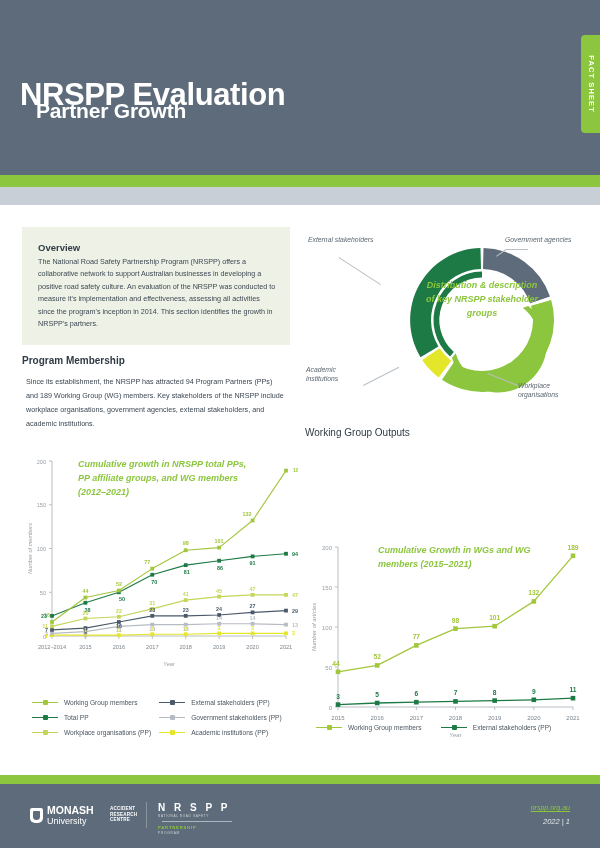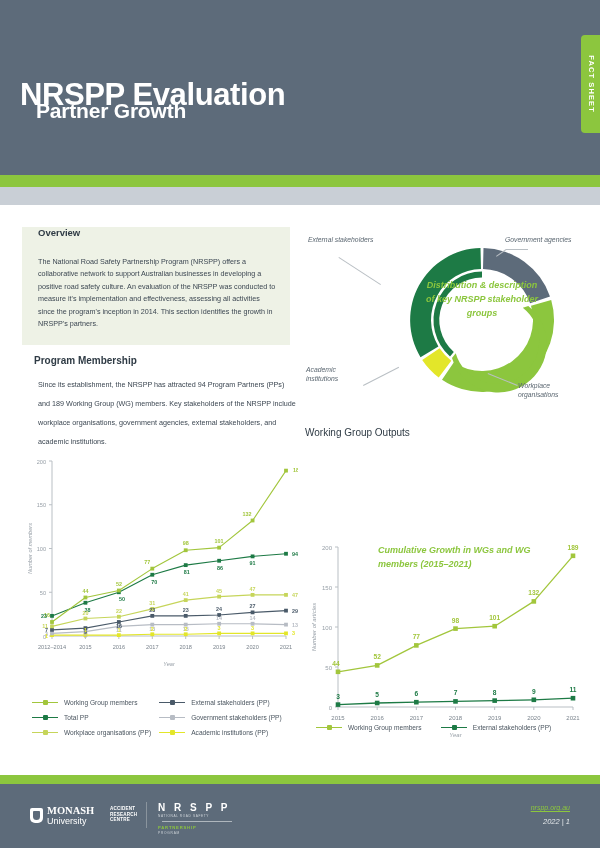--- a/index.html
+++ b/index.html
@@ -37,32 +37,32 @@
 
   
   .sheet{position:absolute;left:0;top:205px;width:600px;height:570px;background:#ffffff;}
 
   
   .overview{
     position:absolute;left:22px;top:22px;width:268px;height:118px;
     background:#eef2e6;
   }
   .overview h3{
-    margin:0;position:absolute;left:16px;top:0;
+    margin:0;position:absolute;left:16px;top:15px;
     font-size:9.5px;font-weight:bold;color:#2f3b45;
   }
   .overview p{
     margin:0;position:absolute;left:16px;top:29px;width:238px;
     font-size:7.2px;line-height:12.4px;color:#3c4752;
   }
 
   
-  .prog{position:absolute;left:34px;top:150px;width:275px;}
+  .prog{position:absolute;left:22px;top:150px;width:275px;}
   .prog h3{margin:0;font-size:10px;font-weight:bold;color:#2f3b45;}
-  .prog p{margin:9px 0 0 4px;width:258px;font-size:7.2px;line-height:19px;color:#3c4752;}
+  .prog p{margin:9px 0 0 4px;width:258px;font-size:7.2px;line-height:14px;color:#3c4752;}
 
   
   .wgo{position:absolute;left:305px;top:222px;width:280px;}
   .wgo h3{margin:0;font-size:10px;font-weight:normal;color:#2f3b45;}
   .wgo p{margin:9px 0 0 0;width:268px;font-size:7.2px;line-height:12.4px;color:#3c4752;}
 
   
   .donut-wrap{position:absolute;left:300px;top:18px;width:300px;height:195px;}
   .donut-center{
     position:absolute;left:122px;top:55px;width:120px;
@@ -90,21 +90,21 @@
   .footer{position:absolute;left:0;top:784px;width:600px;height:64px;background:#5d6b7a;}
   .monash{position:absolute;left:30px;top:806px;color:#fff;display:flex;align-items:center;}
   .mon-shield{
     width:13px;height:15px;background:#ffffff;border-radius:2px 2px 5px 5px;
     position:relative;margin-right:4px;
   }
   .mon-shield::after{
     content:"";position:absolute;left:3px;top:3px;width:7px;height:9px;
     background:#5d6b7a;border-radius:1px 1px 4px 4px;
   }
-  .mon-name{font-size:10.5px;font-weight:bold;line-height:9.5px;font-family:Liberation Serif, serif;}
+  .mon-name{font-size:10.5px;font-weight:bold;line-height:9.5px;}
   .mon-sub{font-size:9px;font-weight:normal;line-height:10px;}
   .arc-logo{
     position:absolute;left:110px;top:806px;color:#fff;font-size:4.6px;
     font-weight:bold;line-height:5.6px;letter-spacing:.2px;
   }
   .divider{position:absolute;left:146px;top:802px;width:1px;height:26px;background:#8a949d;}
   .nrspp-logo{position:absolute;left:158px;top:802px;text-align:left;width:78px;}
   .nrspp-logo .big{font-size:10px;font-weight:bold;color:#fff;letter-spacing:3px;}
   .nrspp-logo .small{font-size:3.2px;color:#cfd5da;letter-spacing:.6px;margin-top:1px;}
   .nrspp-logo .rule{height:1px;background:#aeb6bd;margin:3px 4px;}
@@ -302,20 +302,21 @@
           <text x="274.0" y="173.6" text-anchor="start" font-size="5.4" font-weight="bold" fill="#b7bcc4" font-family="&quot;Liberation Sans&quot;, sans-serif">13</text>
           <text x="30.0" y="185.1" text-anchor="end" font-size="5.4" font-weight="bold" fill="#e3e629" font-family="&quot;Liberation Sans&quot;, sans-serif">1</text>
           <text x="67.4" y="179.1" text-anchor="middle" font-size="5.4" font-weight="bold" fill="#e3e629" font-family="&quot;Liberation Sans&quot;, sans-serif">1</text>
           <text x="100.9" y="179.1" text-anchor="middle" font-size="5.4" font-weight="bold" fill="#e3e629" font-family="&quot;Liberation Sans&quot;, sans-serif">1</text>
           <text x="134.3" y="178.3" text-anchor="middle" font-size="5.4" font-weight="bold" fill="#e3e629" font-family="&quot;Liberation Sans&quot;, sans-serif">2</text>
           <text x="167.7" y="178.3" text-anchor="middle" font-size="5.4" font-weight="bold" fill="#e3e629" font-family="&quot;Liberation Sans&quot;, sans-serif">2</text>
           <text x="201.1" y="177.4" text-anchor="middle" font-size="5.4" font-weight="bold" fill="#e3e629" font-family="&quot;Liberation Sans&quot;, sans-serif">3</text>
           <text x="234.6" y="177.4" text-anchor="middle" font-size="5.4" font-weight="bold" fill="#e3e629" font-family="&quot;Liberation Sans&quot;, sans-serif">3</text>
           <text x="274.0" y="182.4" text-anchor="start" font-size="5.4" font-weight="bold" fill="#e3e629" font-family="&quot;Liberation Sans&quot;, sans-serif">3</text>
         </svg>
+        <div class="chart-title" style="position: absolute; left: 60px; top: 4px; width: 180px;">Cumulative growth in NRSPP total PPs, PP affiliate groups, and WG members (2012–2021)</div>
       </div>
     <div class="legend" id="legend1" style="left:32px;top:493px;width:265px;">
         <div class="legend-row">
           <div class="legend-item" style="width: 48%;">
             <span class="lg-swatch">
               <span class="lg-line" style="background:#a2c63c"></span>
               <span class="lg-dot" style="background:#a2c63c"></span>
             </span>
             <span>Working Group members</span>
           </div>

